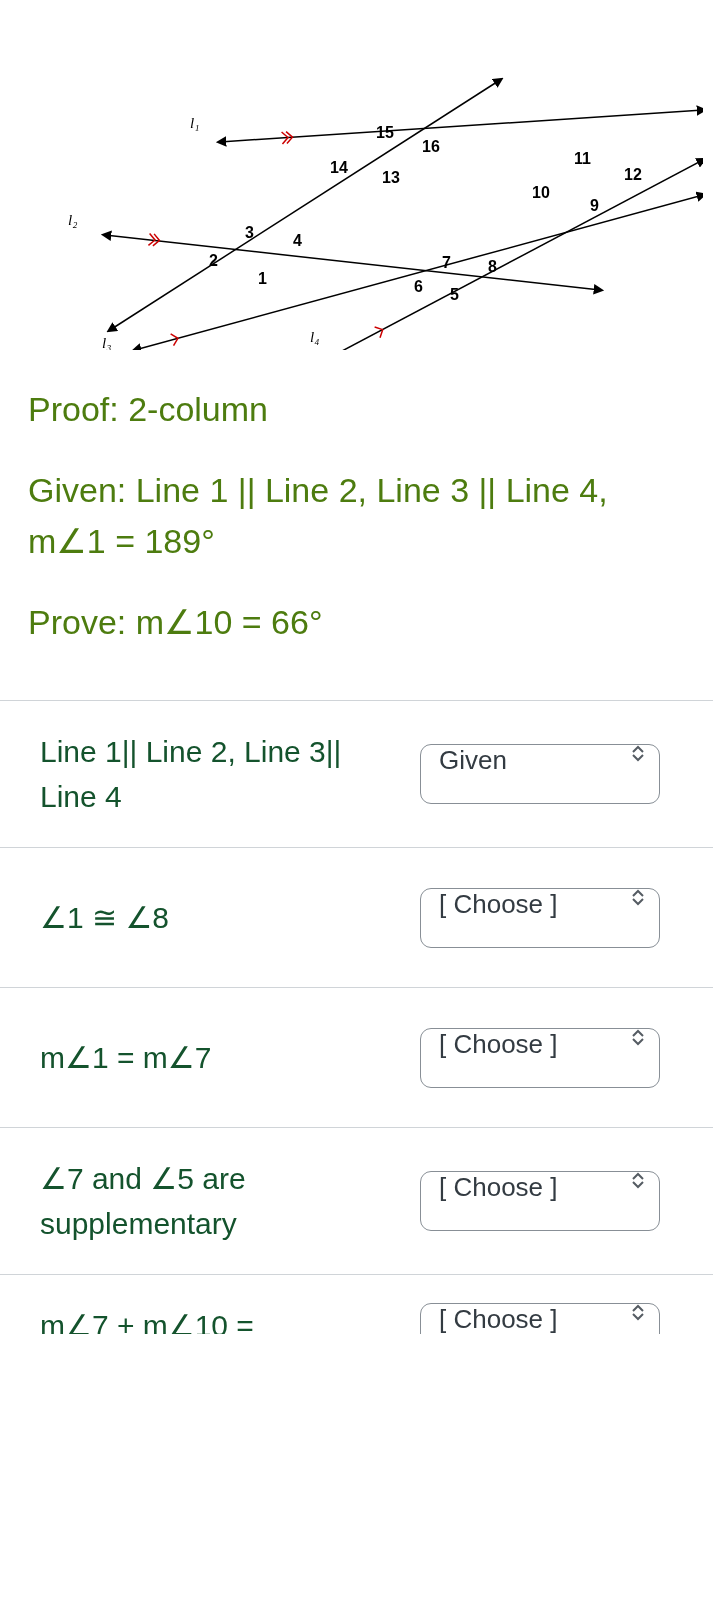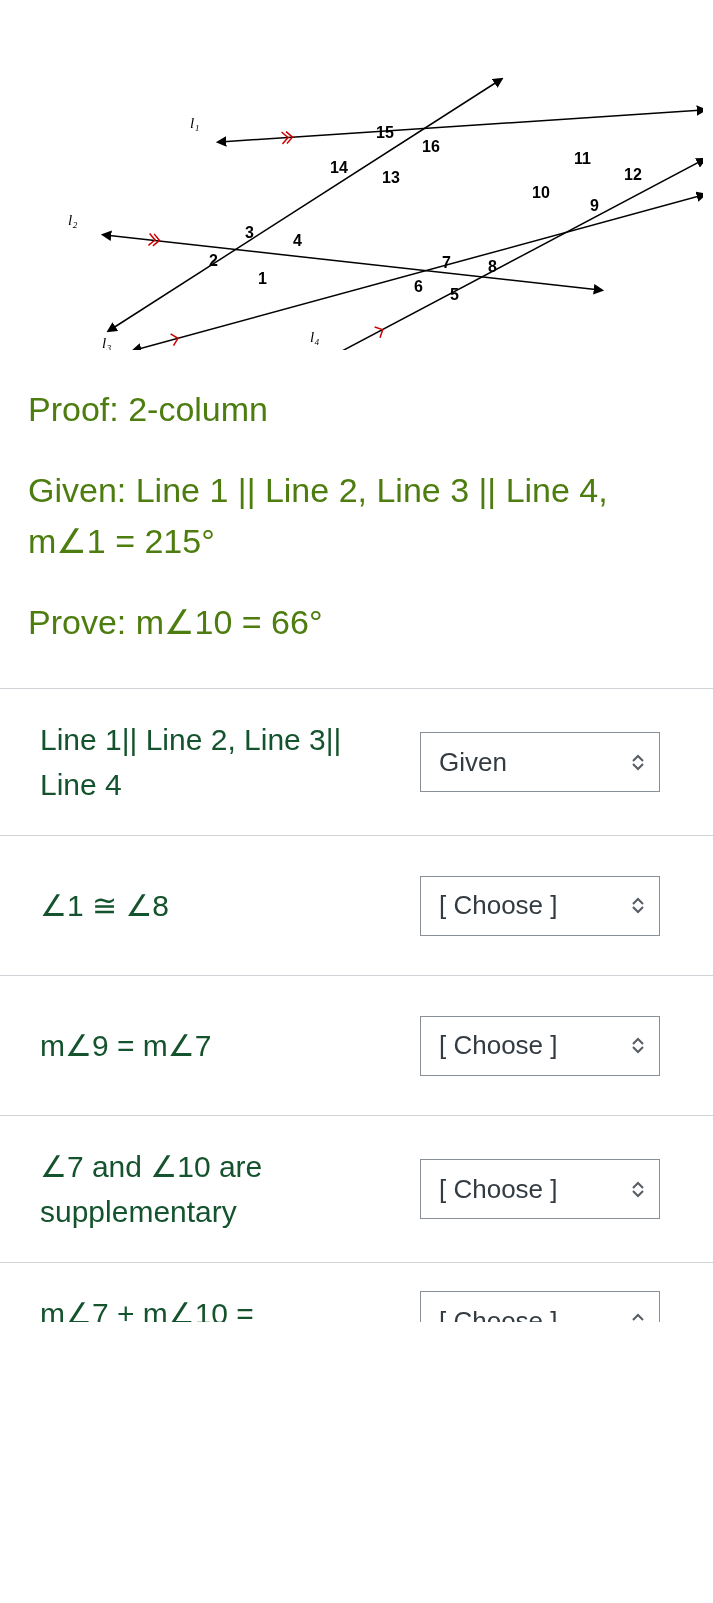--- a/index.html
+++ b/index.html
@@ -38,26 +38,26 @@
     color: #14532d;
     line-height: 1.5;
     padding-right: 20px;
     font-weight: 300;
   }
   .reason {
     flex: 0 0 auto;
   }
   .select-box {
     display: flex;
-    align-items: center;
+    align-items: flex-start;
     justify-content: space-between;
     width: 240px;
     height: 60px;
     border: 1px solid #888f96;
-    border-radius: 0;
+    border-radius: 11px;
     padding: 0 14px 0 18px;
     font-size: 26px;
     color: #333b42;
     background: #fff;
     cursor: pointer;
     font-weight: 300;
   }
   .updown-icon {
     display:flex;
     flex-direction:column;
@@ -136,22 +136,22 @@
 
   <text class="num" x="372" y="163">13</text>
   <text class="num" x="320" y="153">14</text>
   <text class="num" x="366" y="118">15</text>
   <text class="num" x="412" y="132">16</text>
 </svg>
 </div>
 
 <div class="problem-text">
   <p>Proof: 2-column</p>
-  <p>Given: Line 1 || Line 2, Line 3 || Line 4, m∠1 = 215°</p>
-  <p style="margin-bottom:0">Prove: m∠10 = 66°</p>
+  <p>Given: Line 1 || Line 2, Line 3 || Line 4, m∠1 = 189°</p>
+  <p style="margin-bottom:12px">Prove: m∠10 = 66°</p>
 </div>
 
 <div class="proof-table">
 
   <div class="proof-row">
     <div class="statement">Line 1|| Line 2, Line 3|| Line 4</div>
     <div class="reason">
       <div class="select-box">
         <span>Given</span>
         <span class="updown-icon">
@@ -177,38 +177,38 @@
             </svg>
           <svg width="14" height="8">
               <path d="M2 1 L7 6 L12 1" stroke="#555c63" stroke-width="2" fill="none"></path>
             </svg>
         </span>
       </div>
     </div>
   </div>
 
   <div class="proof-row">
-    <div class="statement">m∠9 = m∠7</div>
-    <div class="reason">
-      <div class="select-box">
-        <span>[ Choose ]</span>
-        <span class="updown-icon">
-          <svg width="14" height="8">
-              <path d="M2 7 L7 2 L12 7" stroke="#555c63" stroke-width="2" fill="none"></path>
-            </svg>
-          <svg width="14" height="8">
-              <path d="M2 1 L7 6 L12 1" stroke="#555c63" stroke-width="2" fill="none"></path>
-            </svg>
-        </span>
-      </div>
-    </div>
-  </div>
-
-  <div class="proof-row">
-    <div class="statement">∠7 and ∠10 are supplementary</div>
+    <div class="statement">m∠1 = m∠7</div>
+    <div class="reason">
+      <div class="select-box">
+        <span>[ Choose ]</span>
+        <span class="updown-icon">
+          <svg width="14" height="8">
+              <path d="M2 7 L7 2 L12 7" stroke="#555c63" stroke-width="2" fill="none"></path>
+            </svg>
+          <svg width="14" height="8">
+              <path d="M2 1 L7 6 L12 1" stroke="#555c63" stroke-width="2" fill="none"></path>
+            </svg>
+        </span>
+      </div>
+    </div>
+  </div>
+
+  <div class="proof-row">
+    <div class="statement">∠7 and ∠5 are supplementary</div>
     <div class="reason">
       <div class="select-box">
         <span>[ Choose ]</span>
         <span class="updown-icon">
           <svg width="14" height="8">
               <path d="M2 7 L7 2 L12 7" stroke="#555c63" stroke-width="2" fill="none"></path>
             </svg>
           <svg width="14" height="8">
               <path d="M2 1 L7 6 L12 1" stroke="#555c63" stroke-width="2" fill="none"></path>
             </svg>

